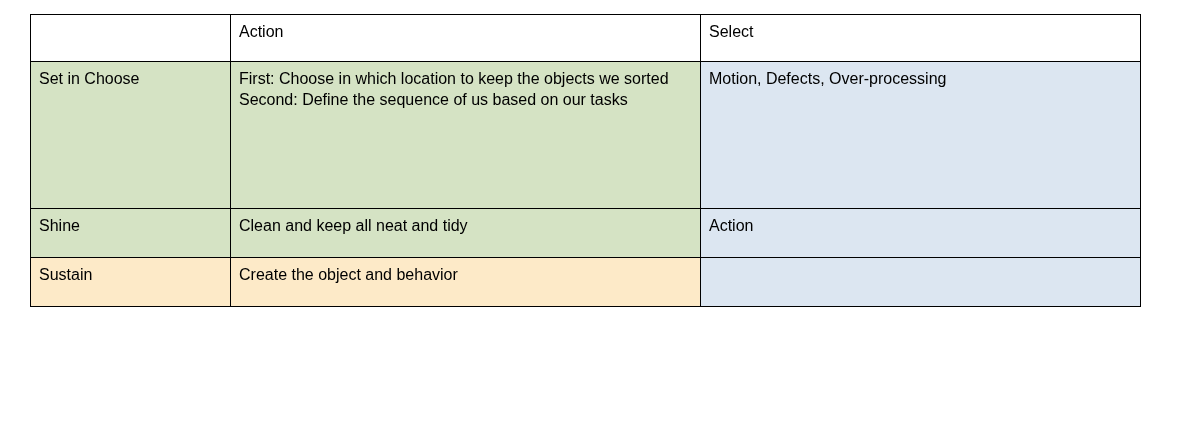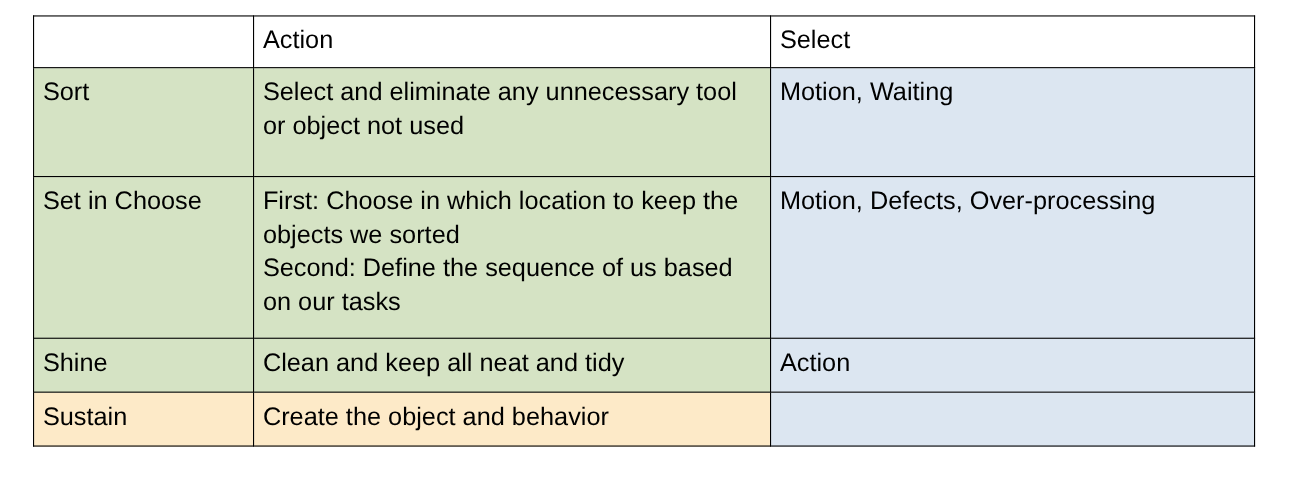--- a/index.html
+++ b/index.html
@@ -23,21 +23,21 @@
   table.matrix {
     border-collapse: collapse;
     table-layout: fixed;
     width: 1110px;
     background: #ffffff;
   }
   table.matrix td, table.matrix th {
     border: 1px solid #000000;
     vertical-align: top;
     padding: 6px 8px 8px 8px;
-    font-size: 23px;
+    font-size: 16px;
     line-height: 1.33;
     font-weight: normal;
     text-align: left;
   }
   col.c-label { width: 200px; }
   col.c-action { width: 470px; }
   col.c-waste { width: 440px; }
 
   
   .hdr td {
@@ -77,29 +77,20 @@
       <col class="c-action">
       <col class="c-waste">
     </colgroup>
     <tbody>
       <tr class="hdr">
         <td class="blank"></td>
         <td>Action</td>
         <td>Select</td>
       </tr>
 
-      <tr class="r-sort">
-        <td class="label fill-green">Sort</td>
-        <td class="fill-green">
-          <span class="cell-text">Select and eliminate any unnecessary tool or object not used</span>
-        </td>
-        <td class="fill-blue">
-          <span class="cell-text">Motion, Waiting</span>
-        </td>
-      </tr>
 
       <tr class="r-setinorder">
         <td class="label fill-green">Set in Choose</td>
         <td class="fill-green">
           <span class="cell-text">First: Choose in which location to keep the objects we sorted
 Second: Define the sequence of us based on our tasks</span>
         </td>
         <td class="fill-blue">
           <span class="cell-text">Motion, Defects, Over-processing</span>
         </td>

